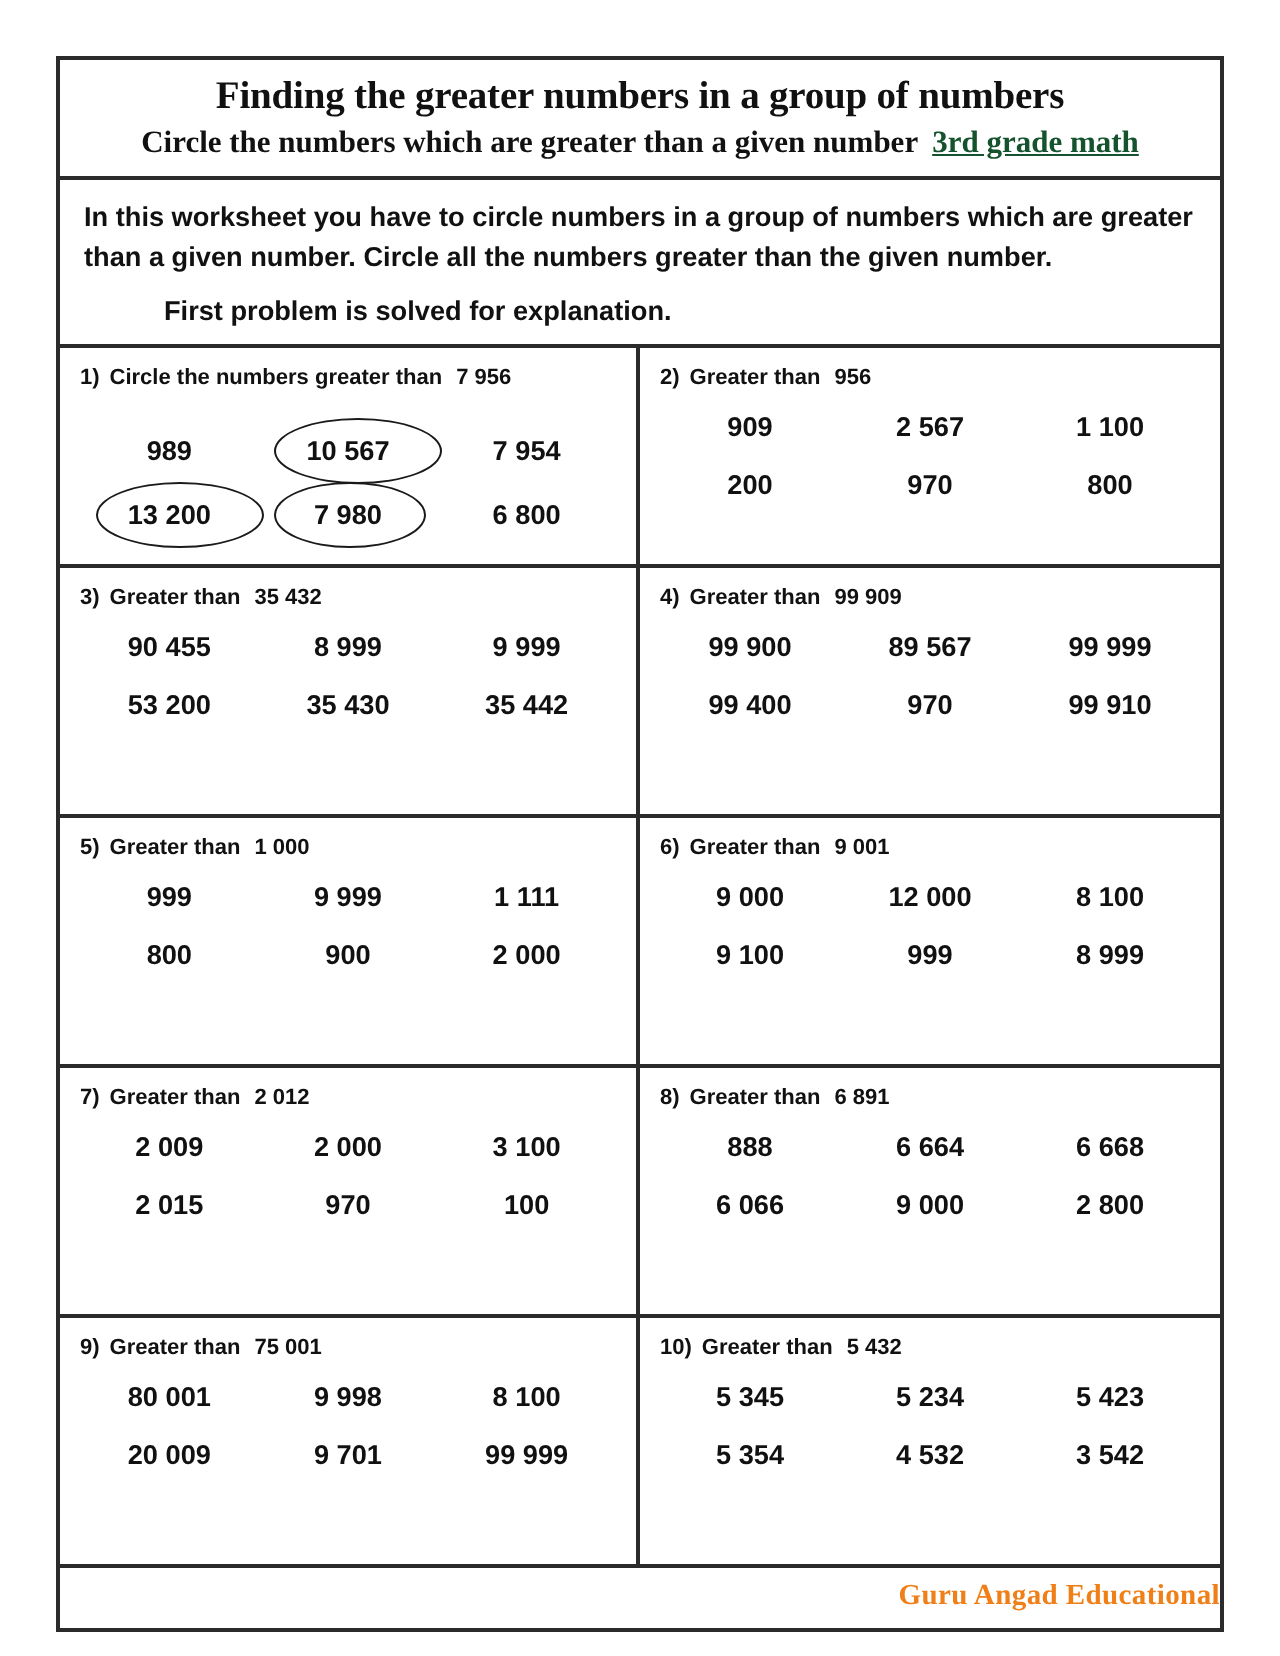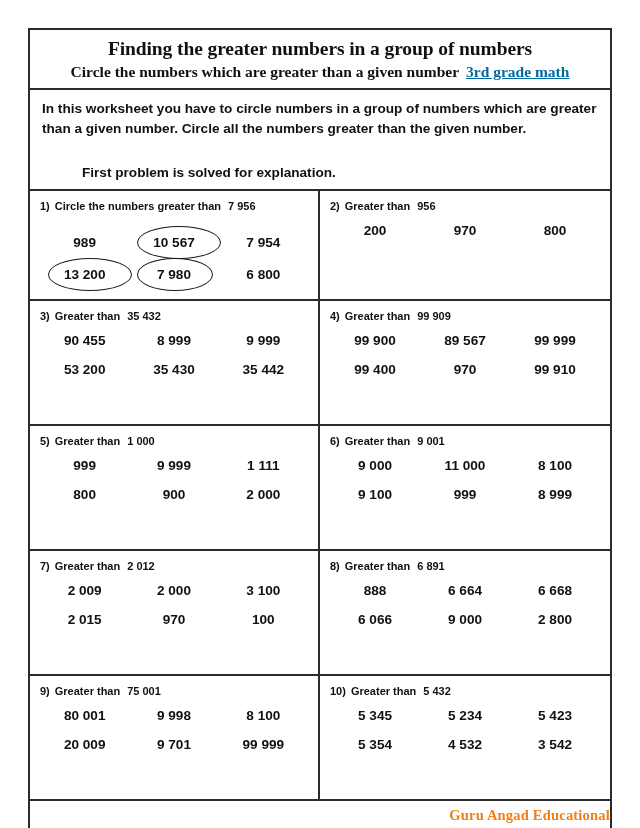--- a/index.html
+++ b/index.html
@@ -42,21 +42,21 @@
   }
   .subtitle-line {
     font-family: "Liberation Serif", serif;
     font-weight: bold;
     font-size: 15.5px;
     color: #111111;
     line-height: 1.2;
     white-space: nowrap;
   }
   .grade-link {
-    color: #0369a1;
+    color: #14532d;
     text-decoration: underline;
     font-family: "Liberation Serif", serif;
     font-weight: bold;
     font-size: 15.5px;
     margin-left: 7px;
     cursor: pointer;
   }
 
   
   .intro {
@@ -70,21 +70,21 @@
     font-weight: 600;
     line-height: 1.47;
     color: #111111;
     margin: 0;
   }
   .intro-note {
     font-size: 13.6px;
     font-weight: 600;
     line-height: 1.4;
     color: #111111;
-    margin: 24px 0 0 0;
+    margin: 7px 0 0 0;
     padding-left: 40px;
   }
 
   
   .problem-grid {
     display: flex;
     flex-wrap: wrap;
     width: 100%;
   }
   .problem-cell {
@@ -200,20 +200,25 @@
             <div class="number-slot circled wide"><span class="num-text">13 200</span></div>
             <div class="number-slot circled"><span class="num-text">7 980</span></div>
             <div class="number-slot"><span class="num-text">6 800</span></div>
           </div>
         </div>
       </div>
       <div class="problem-cell right row-1">
         <div class="problem-prompt"><span class="prompt-index">2)</span><span>Greater than</span><span class="prompt-threshold">956</span></div>
         <div class="number-rows">
           <div class="number-row">
+            <div class="number-slot"><span class="num-text">909</span></div>
+            <div class="number-slot"><span class="num-text">2 567</span></div>
+            <div class="number-slot"><span class="num-text">1 100</span></div>
+          </div>
+          <div class="number-row">
             <div class="number-slot"><span class="num-text">200</span></div>
             <div class="number-slot"><span class="num-text">970</span></div>
             <div class="number-slot"><span class="num-text">800</span></div>
           </div>
         </div>
       </div>
       <div class="problem-cell left">
         <div class="problem-prompt"><span class="prompt-index">3)</span><span>Greater than</span><span class="prompt-threshold">35 432</span></div>
         <div class="number-rows">
           <div class="number-row">
@@ -256,21 +261,21 @@
             <div class="number-slot"><span class="num-text">900</span></div>
             <div class="number-slot"><span class="num-text">2 000</span></div>
           </div>
         </div>
       </div>
       <div class="problem-cell right">
         <div class="problem-prompt"><span class="prompt-index">6)</span><span>Greater than</span><span class="prompt-threshold">9 001</span></div>
         <div class="number-rows">
           <div class="number-row">
             <div class="number-slot"><span class="num-text">9 000</span></div>
-            <div class="number-slot"><span class="num-text">11 000</span></div>
+            <div class="number-slot"><span class="num-text">12 000</span></div>
             <div class="number-slot"><span class="num-text">8 100</span></div>
           </div>
           <div class="number-row">
             <div class="number-slot"><span class="num-text">9 100</span></div>
             <div class="number-slot"><span class="num-text">999</span></div>
             <div class="number-slot"><span class="num-text">8 999</span></div>
           </div>
         </div>
       </div>
       <div class="problem-cell left">

